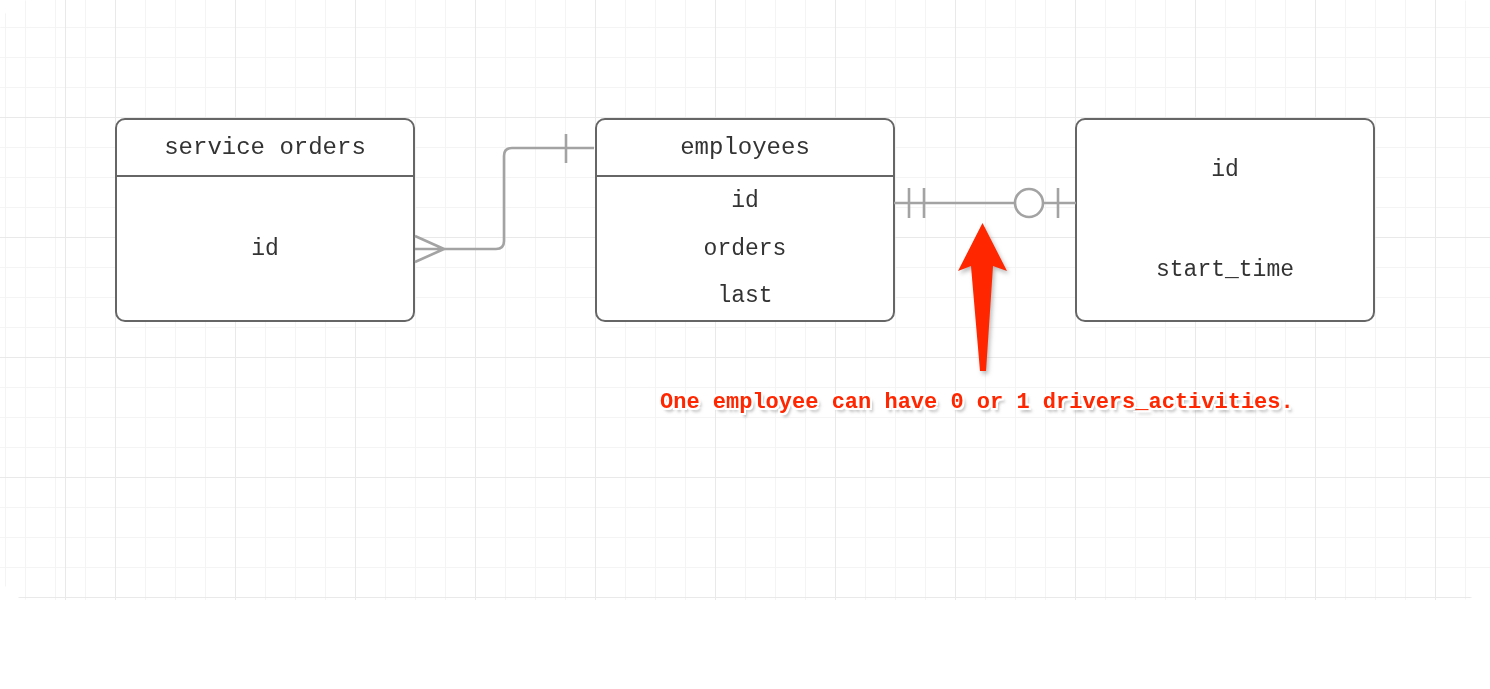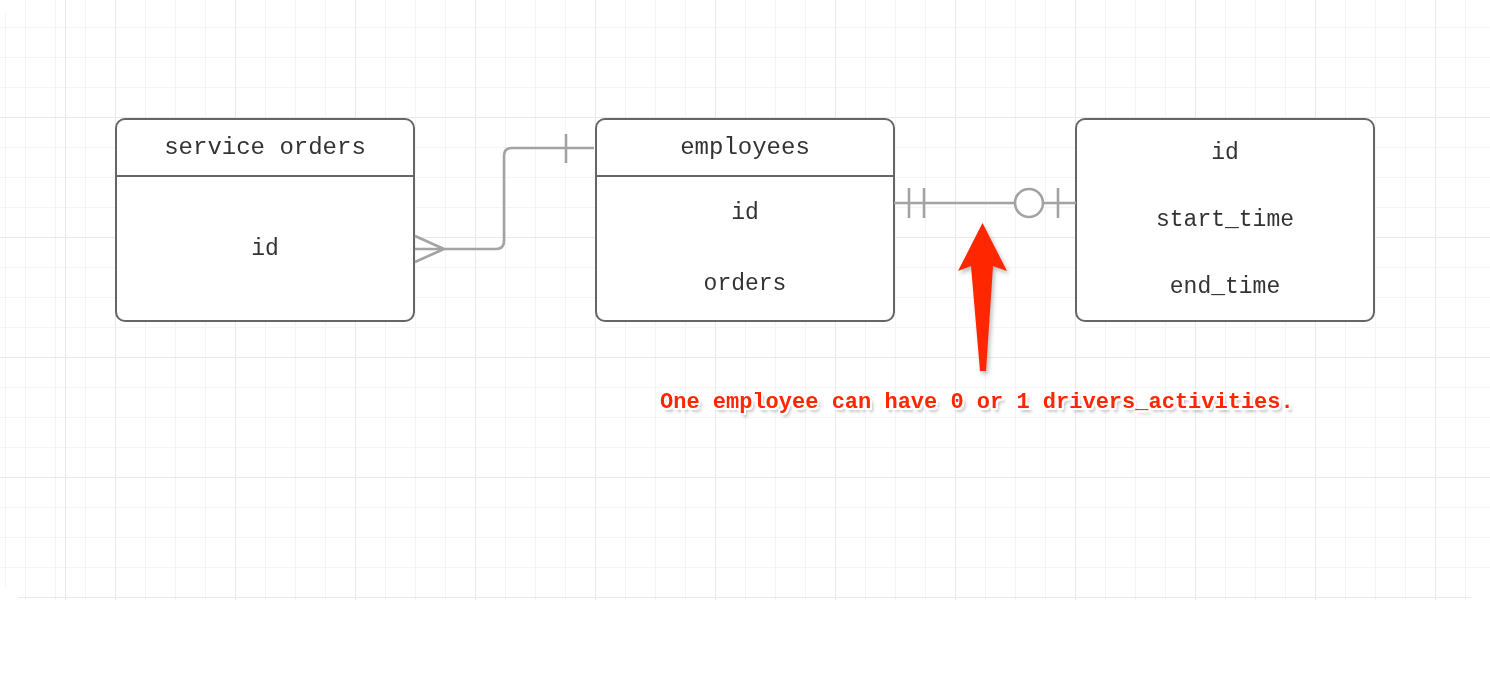--- a/index.html
+++ b/index.html
@@ -89,26 +89,26 @@
 
   <div class="entity" style="left:115px">
     <div class="entity-title">service orders</div>
     <div class="entity-row">id</div>
   </div>
 
   <div class="entity" style="left:595px">
     <div class="entity-title">employees</div>
     <div class="entity-row">id</div>
     <div class="entity-row">orders</div>
+    <div class="entity-row">last</div>
   </div>
 
   <div class="entity" style="left:1075px">
     <div class="entity-row">id</div>
     <div class="entity-row">start_time</div>
-    <div class="entity-row">end_time</div>
   </div>
 
   <svg class="edge-layer" width="1490" height="689" viewBox="0 0 1490 689">
 
     <g stroke-width="2.6" fill="none" stroke="#a3a3a3">
       <path d="M 444 249 H 496 Q 504 249 504 241 V 156 Q 504 148 512 148 H 594"></path>
       <path d="M 444 249 L 415 236 M 444 249 L 415 262 M 444 249 H 415"></path>
       <line x1="566" y1="134" x2="566" y2="163"></line>
     </g>
 

